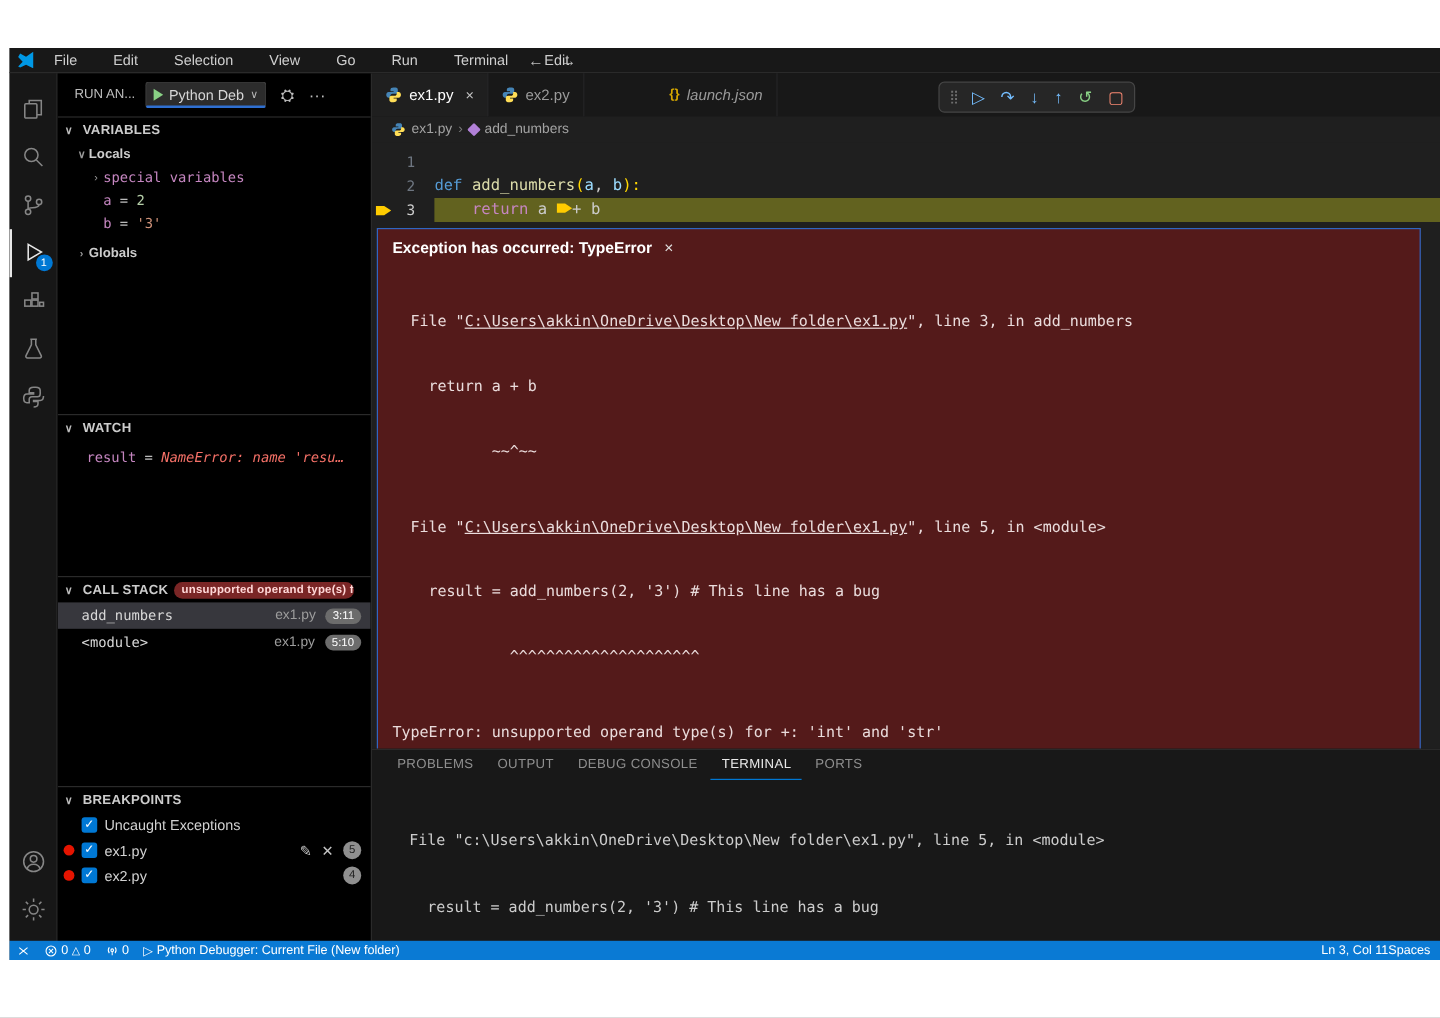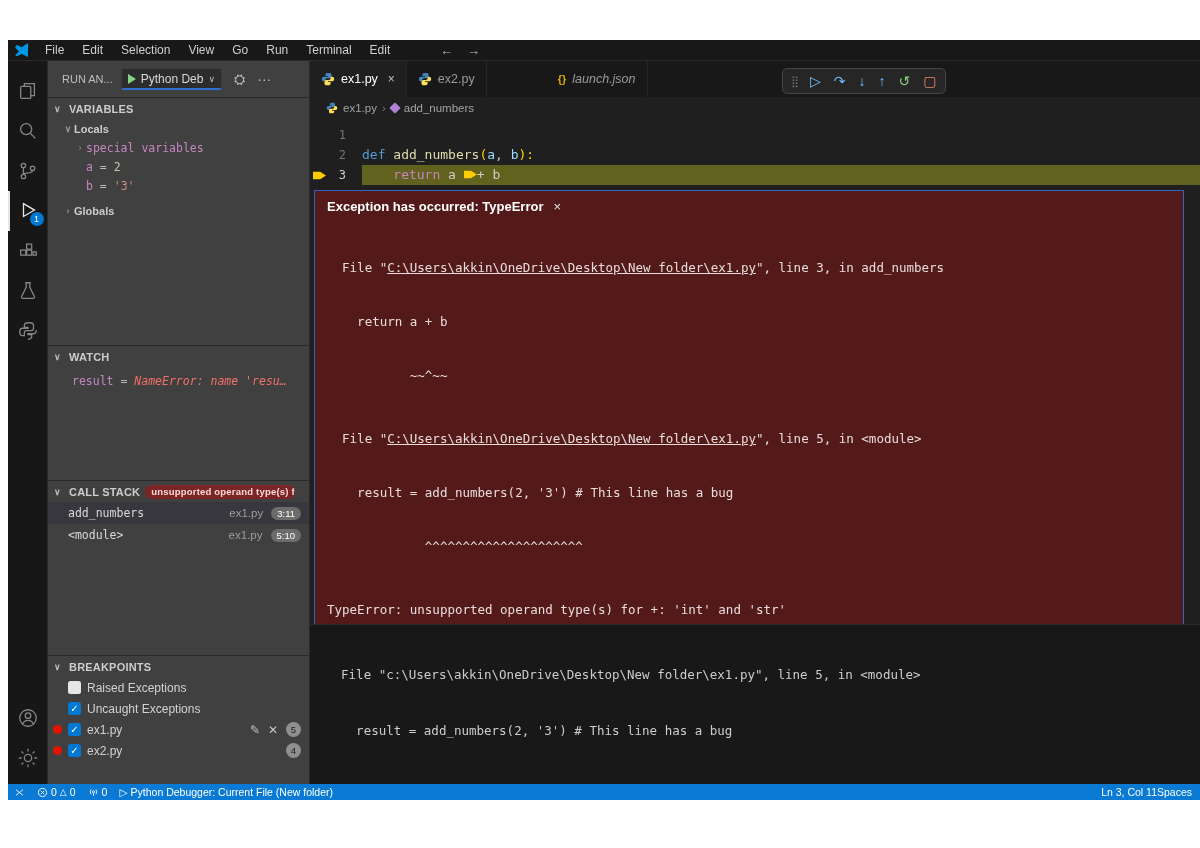--- a/index.html
+++ b/index.html
@@ -2,41 +2,41 @@
 <html><head>
 <meta charset="utf-8">
 <style>
   * { margin:0; padding:0; box-sizing:border-box; }
   html,body { width:1200px; height:848px; background:#ffffff; font-family:"Liberation Sans",sans-serif; overflow:hidden; }
   .window { position:absolute; left:8px; top:40px; width:1192px; height:760px; background:#1f1f1f; display:flex; flex-direction:column; color:#cccccc; }
 
   
   .titlebar { height:21px; background:#181818; border-bottom:1px solid #2a2a2a; display:flex; align-items:center; font-size:12px; color:#cfcfcf; position:relative; flex:none; }
   .vslogo { width:14px; height:14px; margin:0 8px 0 6px; background:#0098e5; clip-path:polygon(100% 0,100% 100%,55% 78%,20% 95%,8% 88%,35% 60%,8% 32%,20% 12%,55% 30%); }
-  .menus { display:flex; gap:0; }
+  .menus { display:flex; gap:12px; }
   .menu-item { padding:2px 9px; cursor:default; }
   .nav-arrows { position:absolute; left:432px; top:0; display:flex; gap:14px; align-items:center; height:100%; color:#bbbbbb; font-size:13px; }
   .tb-search { position:absolute; left:484px; top:2px; width:648px; height:17px; background:#2a2a2a; border:1px solid #3c3c3c; border-radius:4px; display:flex; align-items:center; justify-content:center; gap:6px; color:#b8b8b8; font-size:11.5px; }
   .mag { width:10px; height:10px; position:relative; }
   .mag::before { content:""; position:absolute; left:0; top:0; width:6px; height:6px; border:1.4px solid #b8b8b8; border-radius:50%; }
   .mag::after { content:""; position:absolute; left:6px; top:6px; width:4px; height:1.4px; background:#b8b8b8; transform:rotate(45deg); }
 
   
   .mainrow { flex:1; display:flex; min-height:0; }
 
   
   .activitybar { width:40px; background:#171717; border-right:1px solid #2a2a2a; display:flex; flex-direction:column; align-items:center; padding-top:10px; flex:none; }
   .ab-icon { width:40px; height:40px; display:flex; align-items:center; justify-content:center; color:#868686; position:relative; }
   .ab-icon.active { color:#e7e7e7; border-left:2px solid #e7e7e7; }
   .ab-icon svg { width:22px; height:22px; stroke:currentColor; fill:none; stroke-width:1.4; }
   .ab-badge { position:absolute; right:4px; bottom:5px; min-width:14px; height:14px; border-radius:50%; background:#0078d4; color:#fff; font-size:9px; display:flex; align-items:center; justify-content:center; }
   .ab-spacer { flex:1; }
 
   
-  .sidebar { width:262px; background:#404040; border-right:1px solid #2a2a2a; display:flex; flex-direction:column; font-size:12px; flex:none; overflow:hidden; }
+  .sidebar { width:262px; background:#000000; border-right:1px solid #2a2a2a; display:flex; flex-direction:column; font-size:12px; flex:none; overflow:hidden; }
   .sb-header { height:36px; display:flex; align-items:center; padding:0 8px 0 14px; gap:8px; flex:none; }
   .sb-title { font-size:11px; color:#bdbdbd; white-space:nowrap; }
   .cfg-box { display:flex; align-items:center; gap:5px; background:#2c2c2c; border:1px solid #3c3c3c; border-bottom:2px solid #2f6fd0; border-radius:3px; height:22px; padding:0 6px; font-size:12px; color:#d6d6d6; }
   .play { width:0; height:0; border-left:8px solid #89d185; border-top:5px solid transparent; border-bottom:5px solid transparent; }
   .chev { font-size:9px; color:#bababa; }
   .gearbtn, .morebtn { color:#bdbdbd; font-size:14px; margin-left:4px; }
   .section { border-top:1px solid #2a2a2a; overflow:hidden; flex:none; }
   .sec-head { height:21px; display:flex; align-items:center; gap:5px; padding-left:6px; font-size:11px; font-weight:bold; color:#cccccc; letter-spacing:.2px; }
   .sec-chev { font-size:9px; color:#bdbdbd; width:10px; }
   .row { height:19px; display:flex; align-items:center; font-family:"DejaVu Sans Mono",monospace; font-size:11.5px; white-space:pre; }
@@ -80,21 +80,21 @@
 
   
   .code { flex:1; font-family:"DejaVu Sans Mono",monospace; font-size:13px; color:#cccccc; padding-top:6px; overflow:hidden; }
   .cl { display:flex; height:20px; line-height:20px; white-space:pre; position:relative; }
   .gut { width:52px; flex:none; text-align:right; padding-right:16px; color:#6e7681; font-size:12px; position:relative; }
   .lc { flex:1; }
   .cl.current .lc { background:#62621f; }
   .cl.current .gut { color:#cccccc; }
   .arrow-y { display:inline-block; width:13px; height:11px; background:#ffcc00; clip-path:polygon(0 15%,55% 15%,100% 50%,55% 85%,0 85%); vertical-align:-1px; }
   .gut .arrow-y { position:absolute; left:3px; top:5px; }
-  .k-def{color:#569cd6;} .k-ctrl{color:#c586c0;} .k-fn{color:#dcdcaa;} .k-var{color:#9cdcfe;} .k-par{color:#ffd700;}
+  .k-def{color:#569cd6;font-family:Liberation Mono, monospace;} .k-ctrl{color:#c586c0;} .k-fn{color:#dcdcaa;} .k-var{color:#9cdcfe;} .k-par{color:#ffd700;}
 
   
   .exc { margin:5px 16px 14px 4px; background:#541a1a; border:1.5px solid #2f66c2; padding:8px 12px 12px 12px; }
   .exc-title { font-size:13px; font-weight:bold; color:#ffffff; font-family:"Liberation Sans",sans-serif; display:flex; align-items:center; gap:10px; }
   .exc-close { font-weight:normal; color:#e0e0e0; font-size:13px; }
   .exc-msg { font-family:"DejaVu Sans Mono",monospace; font-size:12.5px; color:#efdede; margin-top:4px; }
   .exc-tb { font-family:"DejaVu Sans Mono",monospace; font-size:12.5px; color:#eadcdc; white-space:pre; line-height:18px; }
   .exc-tb .blk { margin-top:9px; }
   .exc-link { text-decoration:underline; }
   .exc-final { margin-top:9px; }
@@ -264,24 +264,20 @@
           <span class="pos-badge">5:10</span>
         </div>
       </div>
 
       <div class="section" style="flex:1;">
         <div class="sec-head">
           <span class="sec-chev">∨</span>
           <span>BREAKPOINTS</span>
         </div>
         <div class="bp-row">
-          <span class="cb off"></span>
-          <span>Raised Exceptions</span>
-        </div>
-        <div class="bp-row">
           <span class="cb on">✓</span>
           <span>Uncaught Exceptions</span>
         </div>
         <div class="bp-row">
           <span class="bp-dot"></span>
           <span class="cb on">✓</span>
           <span>ex1.py</span>
           <span class="bp-actions">
             <span>✎</span>
             <span>✕</span>
@@ -367,20 +363,27 @@
             <div class="blk"><span>  File "</span><span class="exc-link">C:\Users\akkin\OneDrive\Desktop\New folder\ex1.py</span><span>", line 5, in &lt;module&gt;</span></div>
             <div>    result = add_numbers(2, '3') # This line has a bug</div>
             <div>             ^^^^^^^^^^^^^^^^^^^^^</div>
             <div class="exc-final">TypeError: unsupported operand type(s) for +: 'int' and 'str'</div>
           </div>
         </div>
 
       </div>
 
       <div class="panel">
+        <div class="panel-tabs">
+          <span class="ptab">PROBLEMS</span>
+          <span class="ptab">OUTPUT</span>
+          <span class="ptab">DEBUG CONSOLE</span>
+          <span class="ptab active">TERMINAL</span>
+          <span class="ptab">PORTS</span>
+        </div>
         <div class="term">
           <div class="tline">  File "c:\Users\akkin\OneDrive\Desktop\New folder\ex1.py", line 5, in &lt;module&gt;</div>
           <div class="tline">    result = add_numbers(2, '3') # This line has a bug</div>
           
           
           
           
           
           
         </div>

